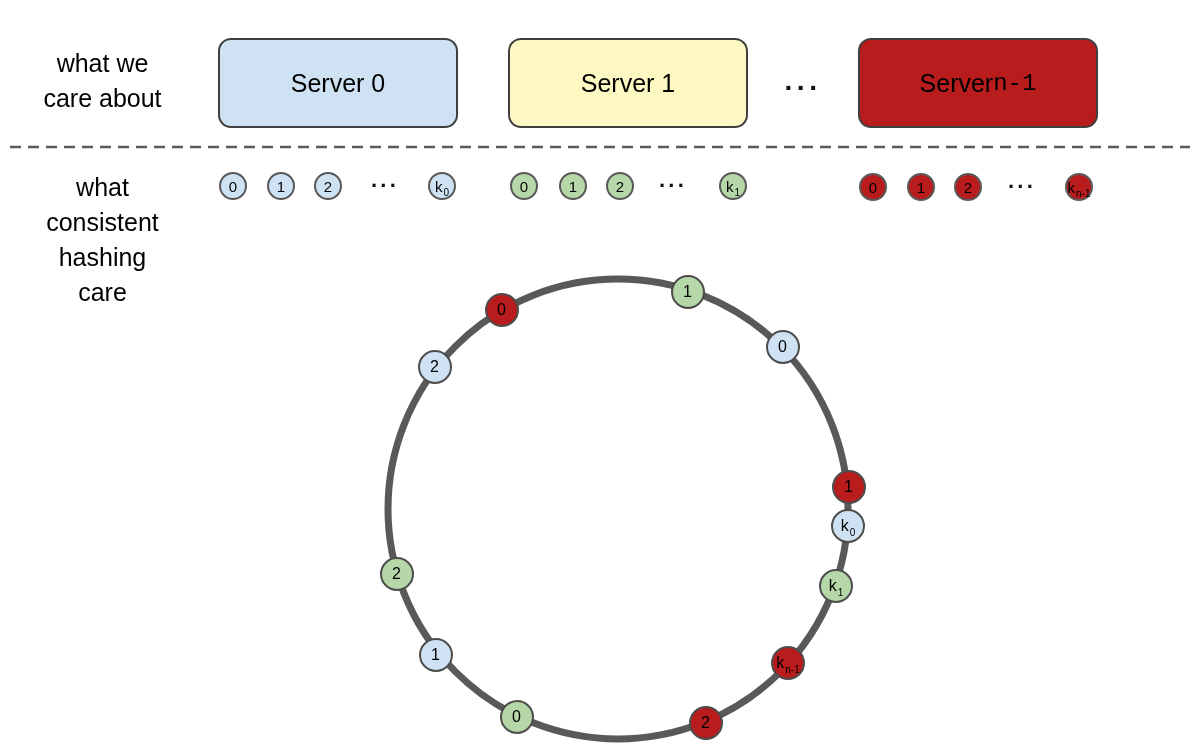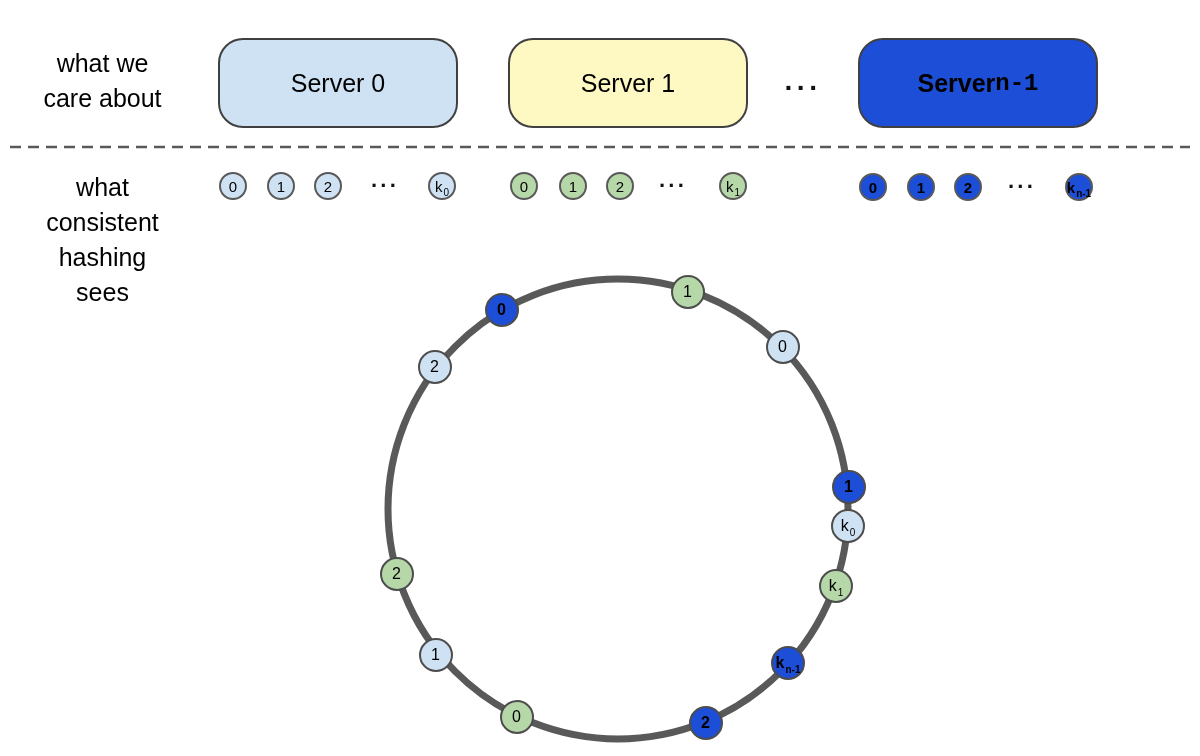--- a/index.html
+++ b/index.html
@@ -28,30 +28,30 @@
   .side-label.top { top: 46px; }
   .side-label.bottom { top: 170px; }
 
   
   .server-box {
     position: absolute;
     top: 38px;
     width: 240px;
     height: 90px;
     border: 2px solid #404040;
-    border-radius: 25px;
+    border-radius: 13px;
     box-sizing: border-box;
     display: flex;
     align-items: center;
     justify-content: center;
     font-size: 25px;
   }
   .blue-bg  { background: #cfe2f3; }
   .green-box-bg { background: #fef9c3; }
-  .pink-bg  { background: #1d4ed8; font-weight: bold; }
+  .pink-bg  { background: #b91c1c; }
   .smono { font-family: "Liberation Mono", monospace; font-size: 24px; }
 
   .box-dots {
     position: absolute;
     left: 775px;
     top: 72px;
     width: 56px;
     text-align: center;
     font-size: 28px;
     font-weight: bold;
@@ -117,21 +117,21 @@
 </head>
 <body>
 
 <div class="canvas">
 
   <div class="side-label top">what we
 care about</div>
   <div class="side-label bottom">what
 consistent
 hashing
-sees</div>
+care</div>
 
   <div class="server-box blue-bg" style="left:218px">
     <span>Server 0</span>
       <span class="smono"></span>
   </div>
   <div class="server-box green-box-bg" style="left:508px">
     <span>Server 1</span>
       <span class="smono"></span>
   </div>
   <div class="box-dots">···</div>

